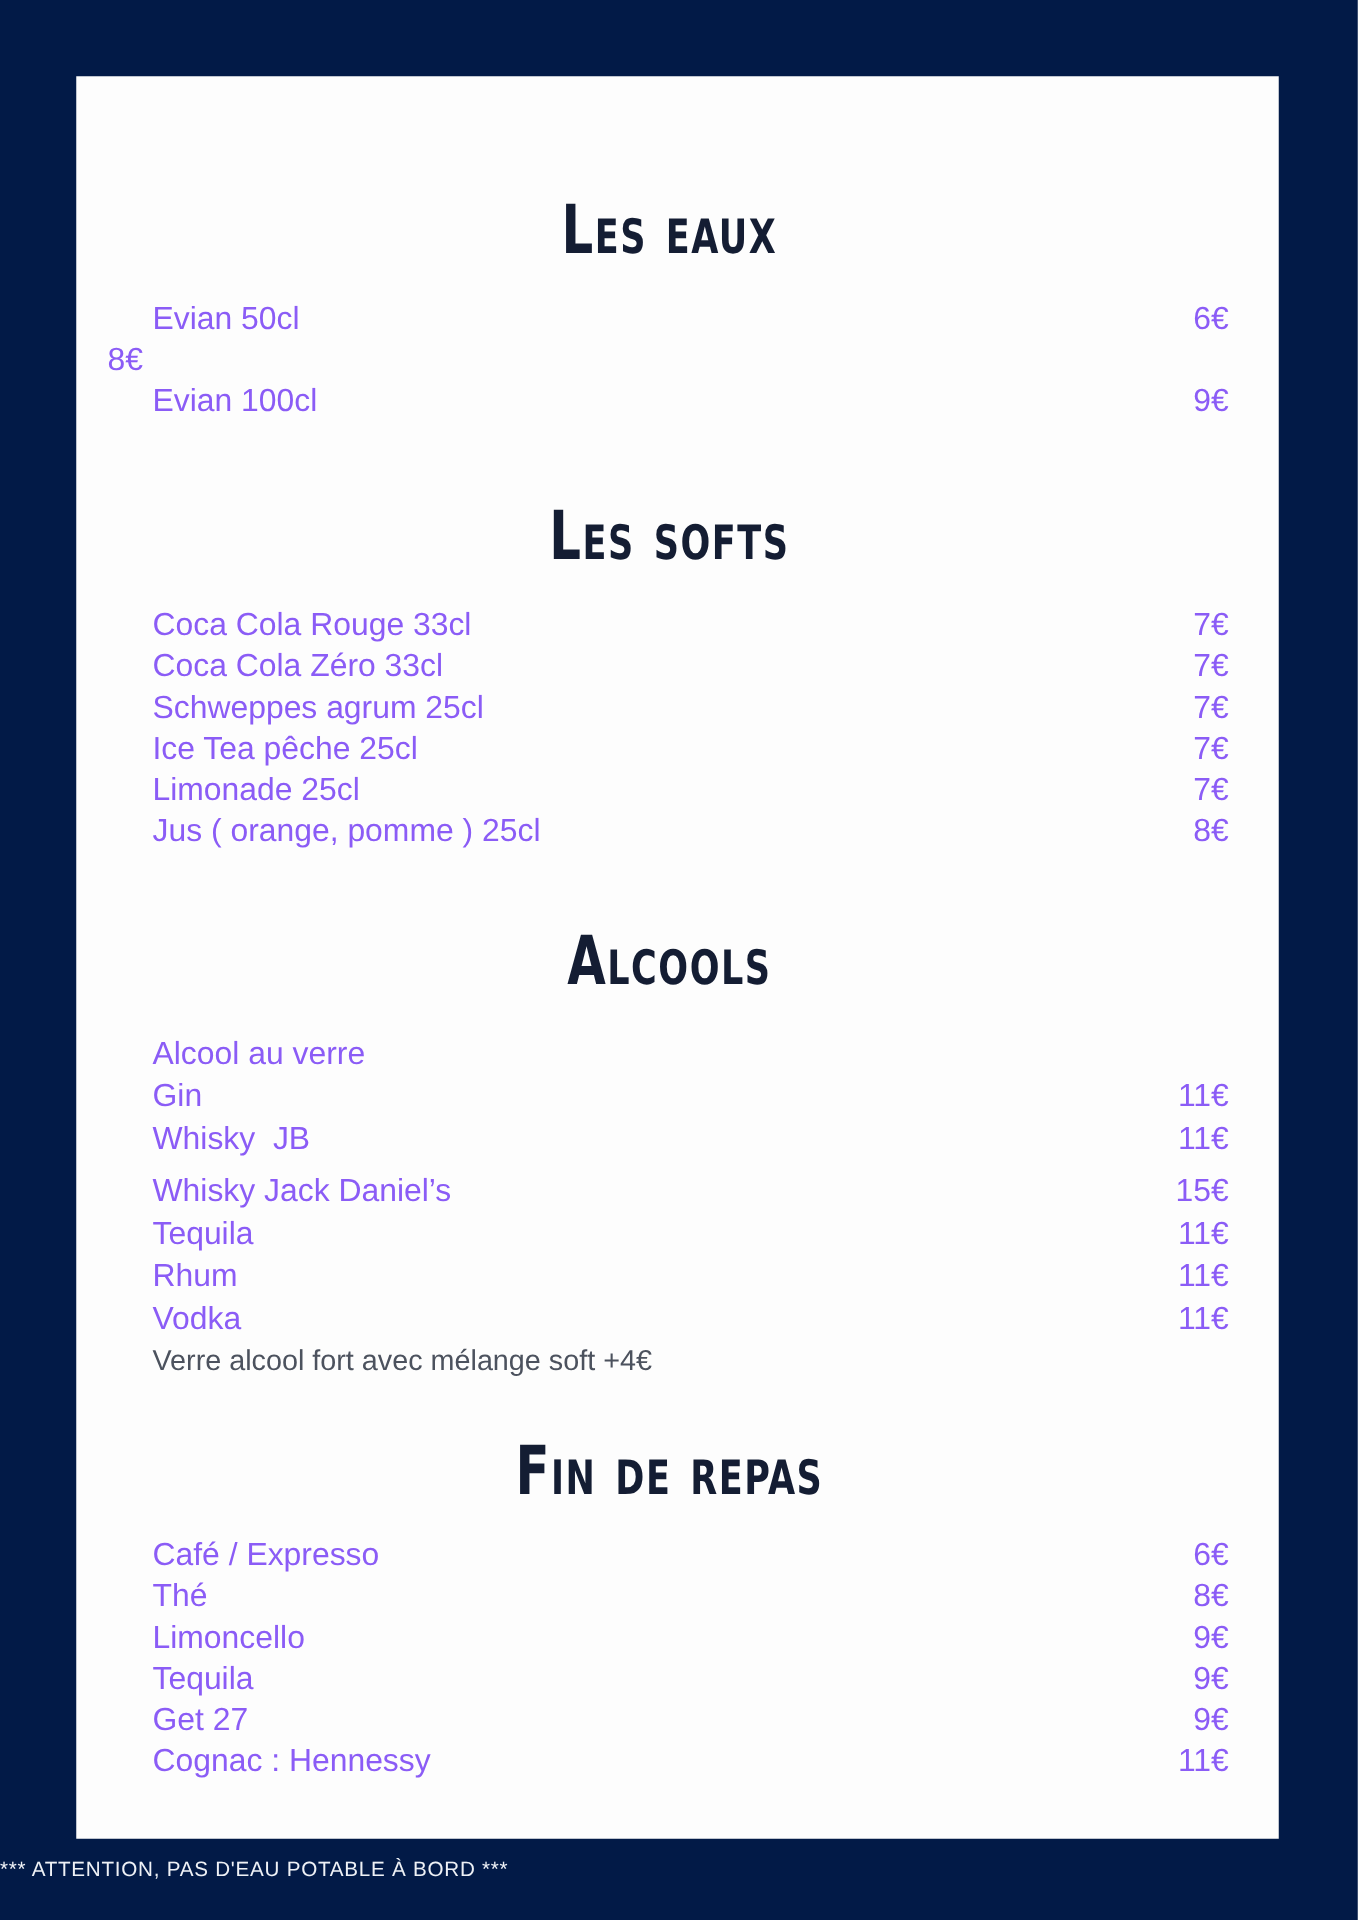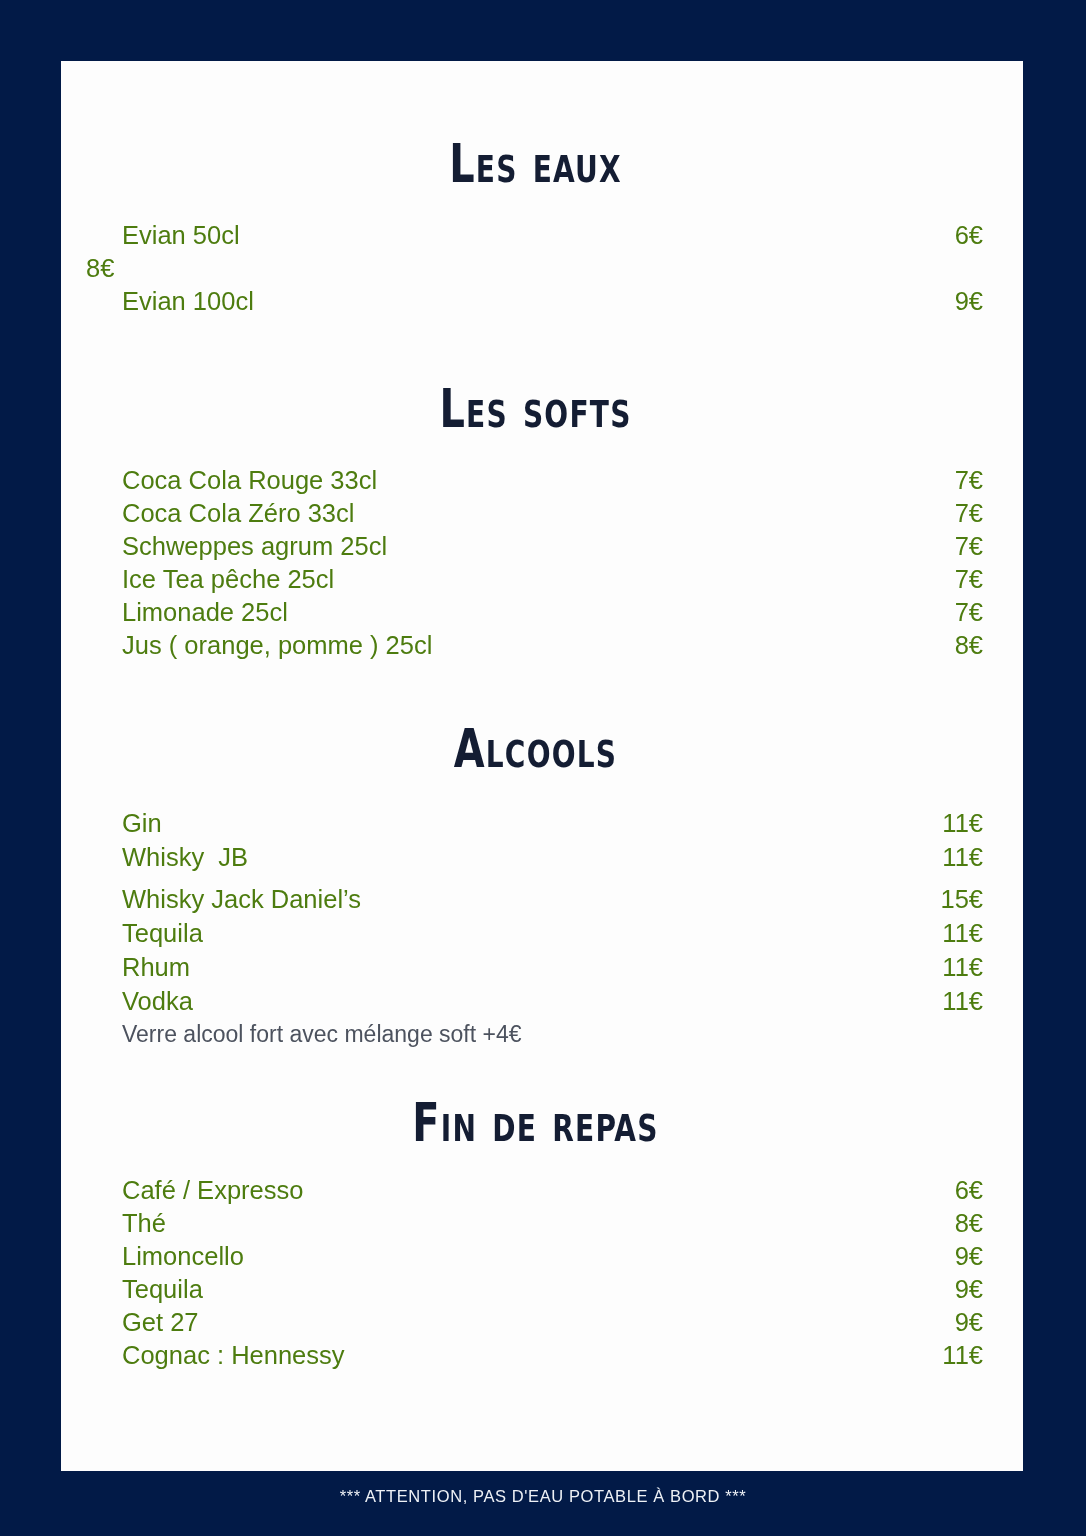--- a/index.html
+++ b/index.html
@@ -34,20 +34,21 @@
     padding: 0;
     overflow: hidden;
   }
 
   .inner {
     position: relative;
     width: 100%;
     height: 100%;
     box-sizing: border-box;
     padding: 0 38px 0 25px;
+    margin-top: 20px;
   }
 
   
   .section-heading {
     text-align: center;
     color: #141d33;
     font-family: "Liberation Sans Narrow", "DejaVu Sans Condensed", "Liberation Sans", sans-serif;
     font-weight: 700;
     font-variant: small-caps;
     font-stretch: condensed;
@@ -69,21 +70,21 @@
   }
   .list.eaux   { margin-top: 28px; }
   .list.softs  { margin-top: 28px; }
   .list.alcools{ margin-top: 30px; }
   .list.fin    { margin-top: 24px; }
 
   .row {
     display: flex;
     align-items: center;
     justify-content: space-between;
-    color: #4d7c0f;
+    color: #8b5cf6;
     font-size: 25.5px;
     line-height: 33px;
     white-space: pre;
   }
   .row .name {
     flex: 0 1 auto;
     padding-left: 36px;
   }
   .row .price {
     flex: 0 0 auto;
@@ -103,21 +104,20 @@
     padding-left: 36px;
     margin-top: 2px;
   }
 
   
   .footer {
     position: absolute;
     left: 0;
     right: 0;
     top: 1487px;
-    text-align: center;
     color: #eef1f6;
     font-size: 16.5px;
     letter-spacing: 0.6px;
   }
 </style>
 </head>
 <body>
 
 <div class="page">
   <div class="card">
@@ -161,20 +161,24 @@
           <span class="price">7€</span>
         </li>
         <li class="row">
           <span class="name">Jus ( orange, pomme ) 25cl</span>
           <span class="price">8€</span>
         </li>
       </ul>
 
       <h2 class="section-heading h-alcools">Alcools</h2>
       <ul class="list alcools">
+        <li class="row gap-above no-price">
+          <span class="name">Alcool au verre</span>
+          <span class="price"></span>
+        </li>
         <li class="row">
           <span class="name">Gin</span>
           <span class="price">11€</span>
         </li>
         <li class="row">
           <span class="name">Whisky  JB</span>
           <span class="price">11€</span>
         </li>
         <li class="row gap-above">
           <span class="name">Whisky Jack Daniel’s</span>

